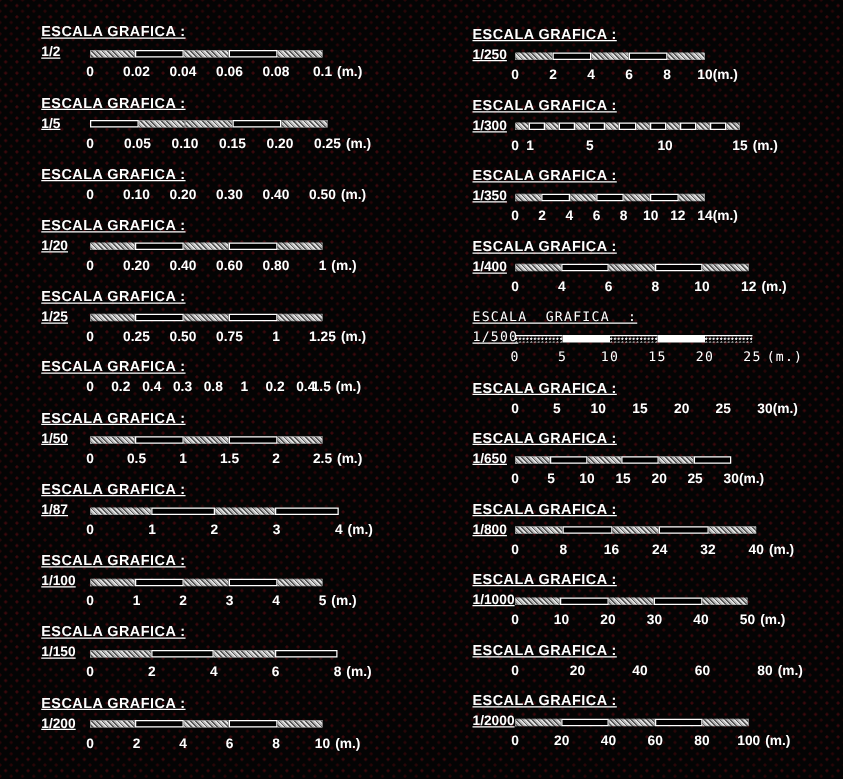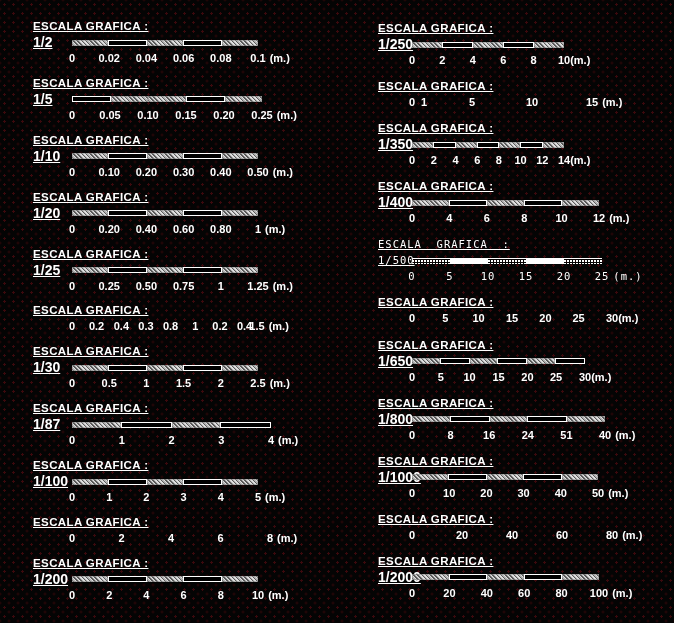--- a/index.html
+++ b/index.html
@@ -21,21 +21,21 @@
   }
   .col1{left:33px;top:20px;height:582px;width:310px;--ratio-w:39px;}
   .col2{left:378px;top:22px;height:578px;width:296px;--ratio-w:34px;}
   .scale-block{position:relative;text-decoration:underline;}
   .scale-title{
     display:block;font-size:11.5px;font-weight:bold;letter-spacing:0.4px;
     white-space:pre;line-height:12px;
   }
   .bar-row{display:flex;align-items:center;margin-top:5px;}
   .ratio{
-    width:var(--ratio-w);flex:none;font-size:14px;font-weight:bold;
+    width:var(--ratio-w);flex:none;font-size:11px;font-weight:bold;
     white-space:nowrap;line-height:11px;
   }
   .bar{display:flex;flex:none;height:6px;}
   .seg{flex:1;height:6px;box-sizing:border-box;}
   .seg-h{
     background-image:repeating-linear-gradient(45deg,#e0e0e0 0 1px,#5a5a5a 1px 2px,#b5b5b5 2px 3px);
     box-shadow:inset 0 0 0 0.5px #8a8a8a;
   }
   .seg-o{background:#000;border:1px solid #ffffff;}
   .seg-s{background:#ffffff;}
@@ -100,30 +100,20 @@
           <span class="tick" style="left: 0%;">0</span>
           <span class="tick" style="left: 20%;">0.05</span>
           <span class="tick" style="left: 40%;">0.10</span>
           <span class="tick" style="left: 60%;">0.15</span>
           <span class="tick" style="left: 80%;">0.20</span>
           <span class="tick" style="left: 100%;">0.25<span class="unit">(m.)</span></span>
         </div>
       </div>
       <div class="scale-block">
         <span class="scale-title">ESCALA GRAFICA :</span>
-        <div class="bar-row">
-          <span class="ratio">1/10</span>
-          <div class="bar" style="width: 186px;">
-            <div class="seg seg-h"></div>
-            <div class="seg seg-o"></div>
-            <div class="seg seg-h"></div>
-            <div class="seg seg-o"></div>
-            <div class="seg seg-h"></div>
-          </div>
-        </div>
         <div class="ticks" style="width: 186px;">
           <span class="tick" style="left: 0%;">0</span>
           <span class="tick" style="left: 20%;">0.10</span>
           <span class="tick" style="left: 40%;">0.20</span>
           <span class="tick" style="left: 60%;">0.30</span>
           <span class="tick" style="left: 80%;">0.40</span>
           <span class="tick" style="left: 100%;">0.50<span class="unit">(m.)</span></span>
         </div>
       </div>
       <div class="scale-block">
@@ -178,21 +168,21 @@
           <span class="tick" style="left: 53.3%;">0.8</span>
           <span class="tick" style="left: 66.7%;">1</span>
           <span class="tick" style="left: 80%;">0.2</span>
           <span class="tick" style="left: 93.3%;">0.4</span>
           <span class="tick" style="left: 100%;">1.5<span class="unit">(m.)</span></span>
         </div>
       </div>
       <div class="scale-block">
         <span class="scale-title">ESCALA GRAFICA :</span>
         <div class="bar-row">
-          <span class="ratio">1/30</span>
+          <span class="ratio">1/50</span>
           <div class="bar" style="width: 186px;">
             <div class="seg seg-h"></div>
             <div class="seg seg-o"></div>
             <div class="seg seg-h"></div>
             <div class="seg seg-o"></div>
             <div class="seg seg-h"></div>
           </div>
         </div>
         <div class="ticks" style="width: 186px;">
           <span class="tick" style="left: 0%;">0</span>
@@ -238,20 +228,29 @@
           <span class="tick" style="left: 0%;">0</span>
           <span class="tick" style="left: 20%;">1</span>
           <span class="tick" style="left: 40%;">2</span>
           <span class="tick" style="left: 60%;">3</span>
           <span class="tick" style="left: 80%;">4</span>
           <span class="tick" style="left: 100%;">5<span class="unit">(m.)</span></span>
         </div>
       </div>
       <div class="scale-block">
         <span class="scale-title">ESCALA GRAFICA :</span>
+        <div class="bar-row">
+          <span class="ratio">1/150</span>
+          <div class="bar" style="width: 198px;">
+            <div class="seg seg-h"></div>
+            <div class="seg seg-o"></div>
+            <div class="seg seg-h"></div>
+            <div class="seg seg-o"></div>
+          </div>
+        </div>
         <div class="ticks" style="width: 198px;">
           <span class="tick" style="left: 0%;">0</span>
           <span class="tick" style="left: 25%;">2</span>
           <span class="tick" style="left: 50%;">4</span>
           <span class="tick" style="left: 75%;">6</span>
           <span class="tick" style="left: 100%;">8<span class="unit">(m.)</span></span>
         </div>
       </div>
       <div class="scale-block">
         <span class="scale-title">ESCALA GRAFICA :</span>
@@ -292,20 +291,40 @@
           <span class="tick" style="left: 0%;">0</span>
           <span class="tick" style="left: 20%;">2</span>
           <span class="tick" style="left: 40%;">4</span>
           <span class="tick" style="left: 60%;">6</span>
           <span class="tick" style="left: 80%;">8</span>
           <span class="tick" style="left: 100%;">10<span class="unit attached">(m.)</span></span>
         </div>
       </div>
       <div class="scale-block">
         <span class="scale-title">ESCALA GRAFICA :</span>
+        <div class="bar-row">
+          <span class="ratio">1/300</span>
+          <div class="bar" style="width: 180px;">
+            <div class="seg seg-h"></div>
+            <div class="seg seg-o"></div>
+            <div class="seg seg-h"></div>
+            <div class="seg seg-o"></div>
+            <div class="seg seg-h"></div>
+            <div class="seg seg-o"></div>
+            <div class="seg seg-h"></div>
+            <div class="seg seg-o"></div>
+            <div class="seg seg-h"></div>
+            <div class="seg seg-o"></div>
+            <div class="seg seg-h"></div>
+            <div class="seg seg-o"></div>
+            <div class="seg seg-h"></div>
+            <div class="seg seg-o"></div>
+            <div class="seg seg-h"></div>
+          </div>
+        </div>
         <div class="ticks" style="width: 180px;">
           <span class="tick" style="left: 0%;">0</span>
           <span class="tick" style="left: 6.7%;">1</span>
           <span class="tick" style="left: 33.3%;">5</span>
           <span class="tick" style="left: 66.7%;">10</span>
           <span class="tick" style="left: 100%;">15<span class="unit">(m.)</span></span>
         </div>
       </div>
       <div class="scale-block">
         <span class="scale-title">ESCALA GRAFICA :</span>
@@ -419,21 +438,21 @@
             <div class="seg seg-h"></div>
             <div class="seg seg-o"></div>
             <div class="seg seg-h"></div>
           </div>
         </div>
         <div class="ticks" style="width: 193px;">
           <span class="tick" style="left: 0%;">0</span>
           <span class="tick" style="left: 20%;">8</span>
           <span class="tick" style="left: 40%;">16</span>
           <span class="tick" style="left: 60%;">24</span>
-          <span class="tick" style="left: 80%;">51</span>
+          <span class="tick" style="left: 80%;">32</span>
           <span class="tick" style="left: 100%;">40<span class="unit">(m.)</span></span>
         </div>
       </div>
       <div class="scale-block">
         <span class="scale-title">ESCALA GRAFICA :</span>
         <div class="bar-row">
           <span class="ratio">1/1000</span>
           <div class="bar" style="width: 186px;">
             <div class="seg seg-h"></div>
             <div class="seg seg-o"></div>

